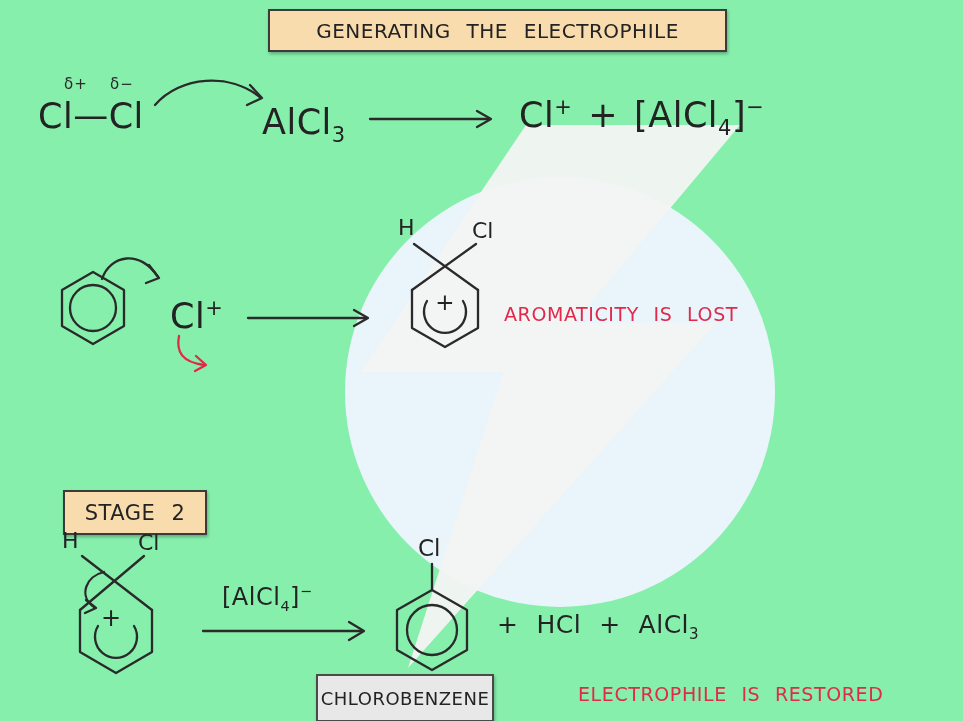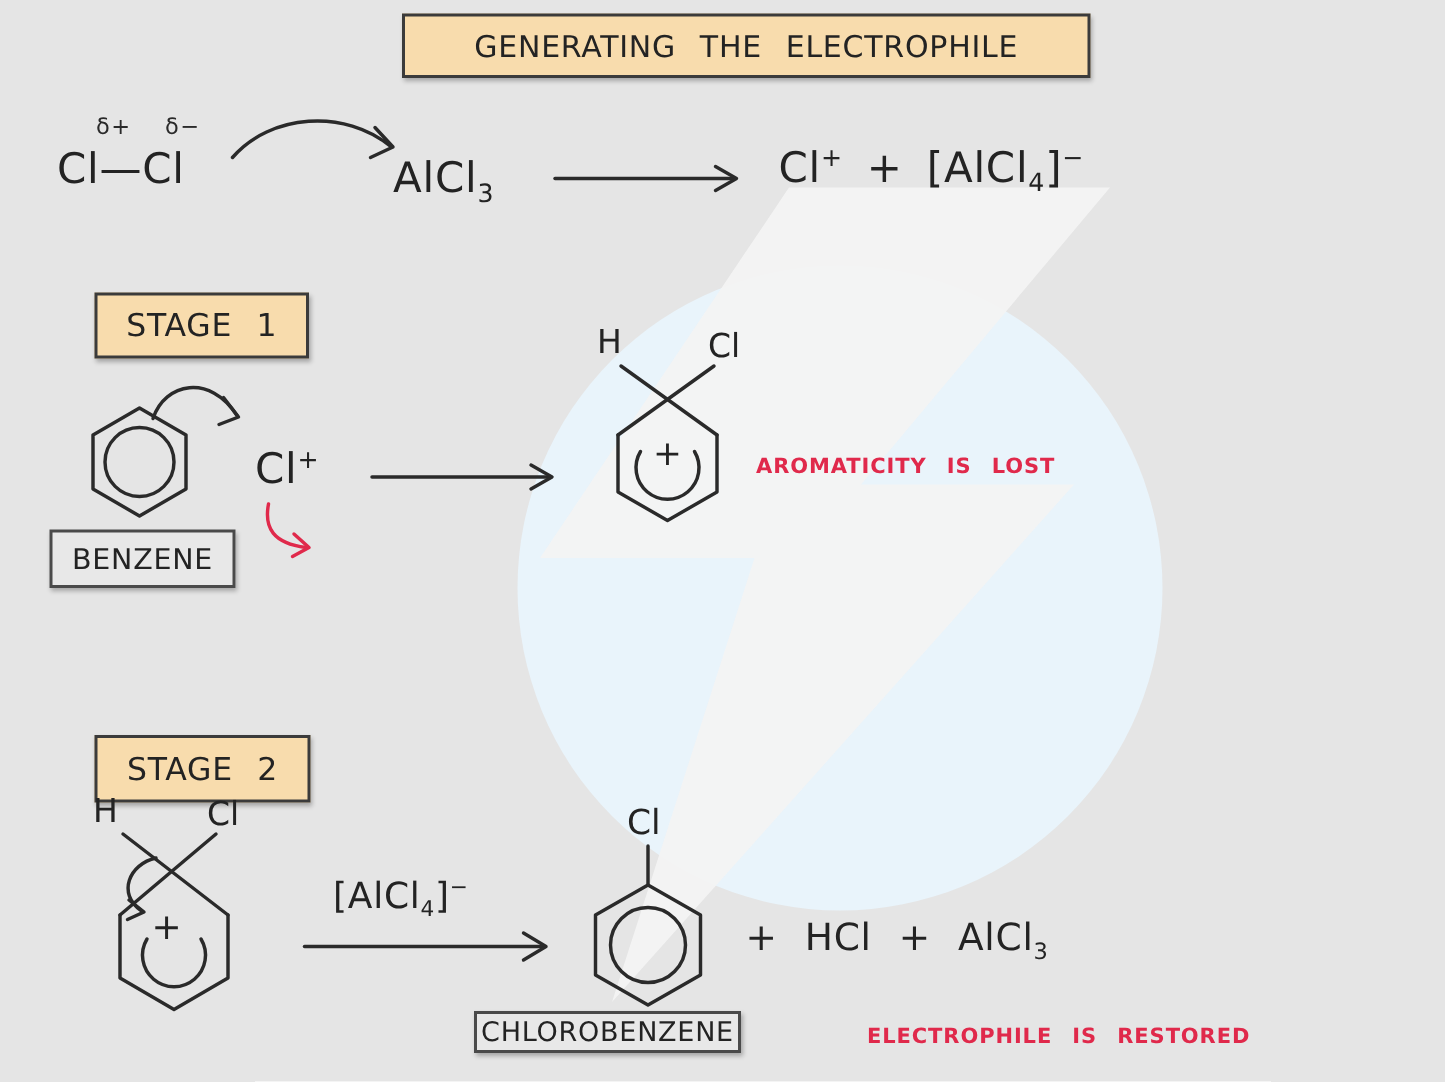--- a/index.html
+++ b/index.html
@@ -1,37 +1,37 @@
 <!DOCTYPE html>
 <html><head>
 <meta charset="utf-8">
 <style>
   html,body{margin:0;padding:0;background:#ffffff;}
   .canvas{
-    position:relative;width:963px;height:721px;overflow:hidden;background:#e5e5e5;
+    position:relative;width:963px;height:721px;overflow:hidden;background:#86efac;
     font-family:"DejaVu Sans",sans-serif;color:#232323;
   }
   .box{
     position:absolute;display:flex;align-items:center;justify-content:center;
     border:2.5px solid #3b3b3b;background:#f8dcad;color:#232323;
     letter-spacing:.5px;word-spacing:9px;white-space:nowrap;
     box-shadow:1px 2px 3px rgba(0,0,0,.28);
     box-sizing:border-box;
   }
   .box.gray{background:#e8e8e8;border-color:#4a4a4a;word-spacing:normal;}
   .formula{
-    position:absolute;font-size:28px;color:#232323;letter-spacing:.5px;white-space:nowrap;
+    position:absolute;font-size:35px;color:#232323;letter-spacing:.5px;white-space:nowrap;
   }
   .formula sup{font-size:60%;line-height:0;}
   .formula sub{font-size:60%;line-height:0;}
   .chem-row{display:flex;align-items:flex-start;}
   .delta{position:absolute;font-size:15px;color:#2a2a2a;letter-spacing:1px;}
   .red-label{
-    position:absolute;color:#e0294b;font-size:14px;letter-spacing:.6px;
-    word-spacing:8px;white-space:nowrap;font-weight:700;
+    position:absolute;color:#e0294b;font-size:19px;letter-spacing:.6px;
+    word-spacing:8px;white-space:nowrap;font-weight:400;
   }
   svg{position:absolute;overflow:visible;}
   .sk{stroke:#2a2a2a;stroke-width:2.3;fill:none;stroke-linecap:round;stroke-linejoin:round;}
   .sk-red{stroke:#e0294b;stroke-width:2.3;fill:none;stroke-linecap:round;stroke-linejoin:round;}
   svg text{font-family:"DejaVu Sans",sans-serif;fill:#232323;font-size:22px;}
   svg text.charge{font-size:23px;}
 </style>
 </head>
 <body>
 
@@ -66,23 +66,20 @@
     <line class="sk" x1="2" y1="13" x2="121" y2="13"></line>
     <polyline class="sk" points="109,5 123,13 109,21"></polyline>
   </svg>
 
   <div class="formula chem-row" style="left:519px;top:95px;gap:16px;">
     <span><span>Cl</span><sup>+</sup></span>
     <span>+</span>
     <span><span>[AlCl</span><sub>4</sub><span>]</span><sup>−</sup></span>
   </div>
 
-  <div class="box" style="left:63px;top:195px;width:143px;height:44px;font-size:21px;">
-    <span>STAGE 1</span>
-  </div>
 
   <svg style="left:45px;top:252px;" width="100" height="112" viewBox="0 0 100 112">
     <polygon class="sk" points="48,20 79,38 79,74 48,92 17,74 17,38"></polygon>
     <circle class="sk" cx="48" cy="56" r="23"></circle>
   </svg>
 
   <svg style="left:92px;top:247px;" width="85" height="50" viewBox="0 0 85 50">
     <path class="sk" d="M 10,32 C 18,8 48,2 66,30"></path>
     <polyline class="sk" points="57,18 67,31 54,36"></polyline>
   </svg>
@@ -90,23 +87,20 @@
   <div class="formula" style="left:170px;top:296px;">
     <span>Cl</span><sup>+</sup>
   </div>
 
   <svg style="left:168px;top:332px;" width="60" height="45" viewBox="0 0 60 45">
     <path class="sk-red" d="M 11,4 C 8,20 14,30 36,33"></path>
     <polyline class="sk-red" points="28,24 38,33 27,39"></polyline>
   </svg>
 
 
-  <div class="box gray" style="left:33px;top:353px;width:124px;height:39px;font-size:19px;">
-    <span>BENZENE</span>
-  </div>
 
   <svg style="left:246px;top:305px;" width="132" height="26" viewBox="0 0 132 26">
     <line class="sk" x1="2" y1="13" x2="120" y2="13"></line>
     <polyline class="sk" points="108,5 122,13 108,21"></polyline>
   </svg>
 
   <svg style="left:390px;top:200px;" width="125" height="160" viewBox="0 0 125 160">
     <text x="8" y="35">H</text>
     <text x="82" y="38">Cl</text>
     <path class="sk" d="M 88,90 L 88,128 L 55,147 L 22,128 L 22,90"></path>
@@ -150,19 +144,19 @@
     <circle class="sk" cx="47" cy="102" r="25"></circle>
   </svg>
 
   <div class="formula chem-row" style="left:497px;top:610px;gap:18px;font-size:25px;">
     <span>+</span>
     <span>HCl</span>
     <span>+</span>
     <span><span>AlCl</span><sub>3</sub></span>
   </div>
 
-  <div class="box gray" style="left:316px;top:674px;width:178px;height:28px;font-size:18px;">
+  <div class="box gray" style="left:316px;top:674px;width:178px;height:48px;font-size:18px;">
     <span>CHLOROBENZENE</span>
   </div>
 
   <div class="red-label" style="left:578px;top:683px;">ELECTROPHILE IS RESTORED</div>
 
 </div>
 
 </body></html>

